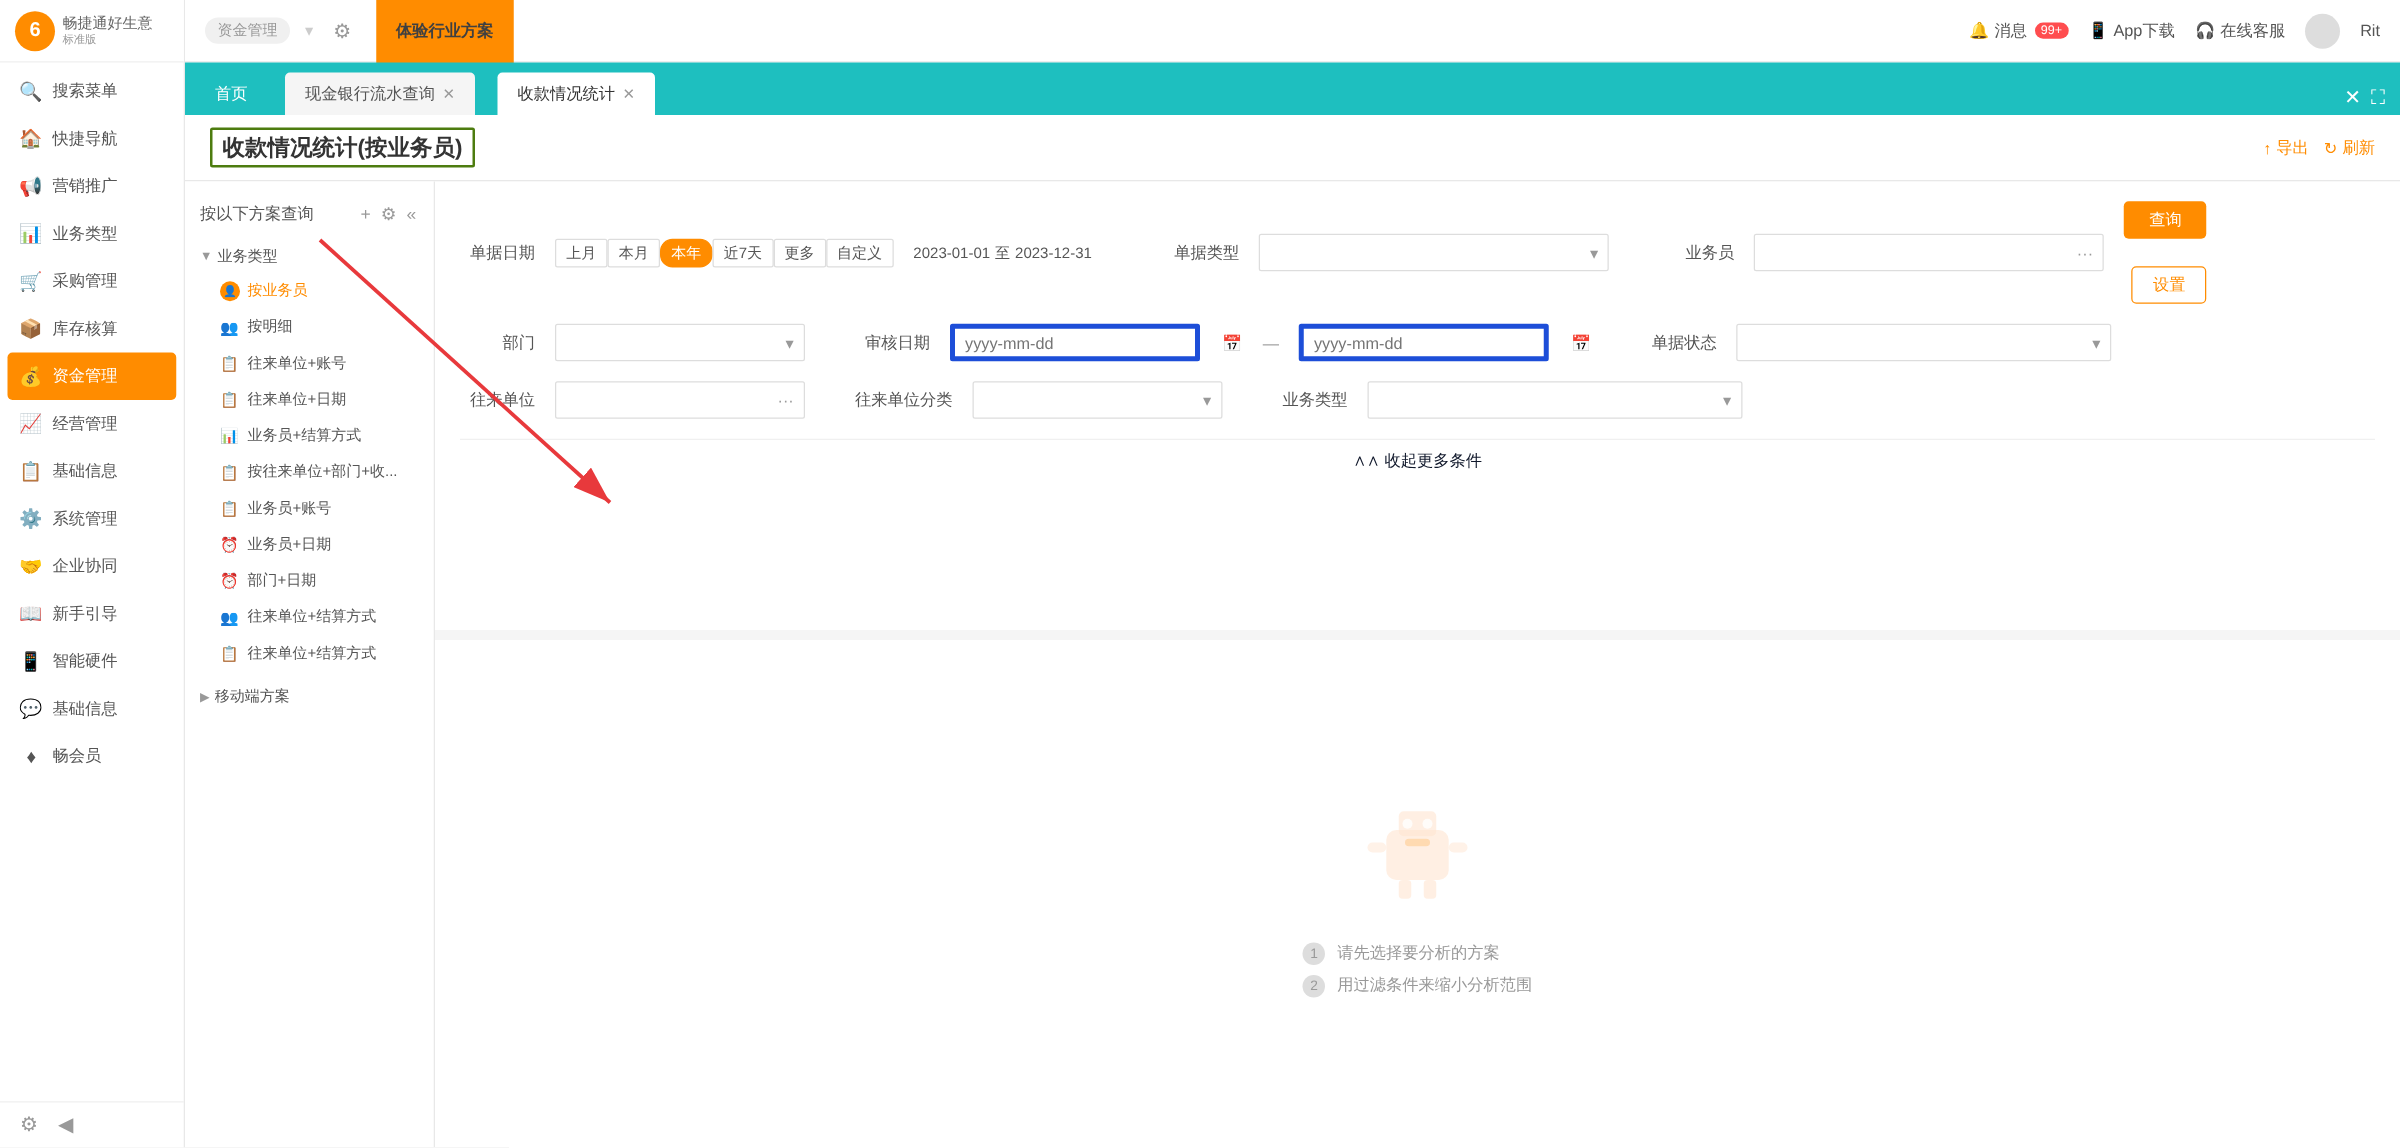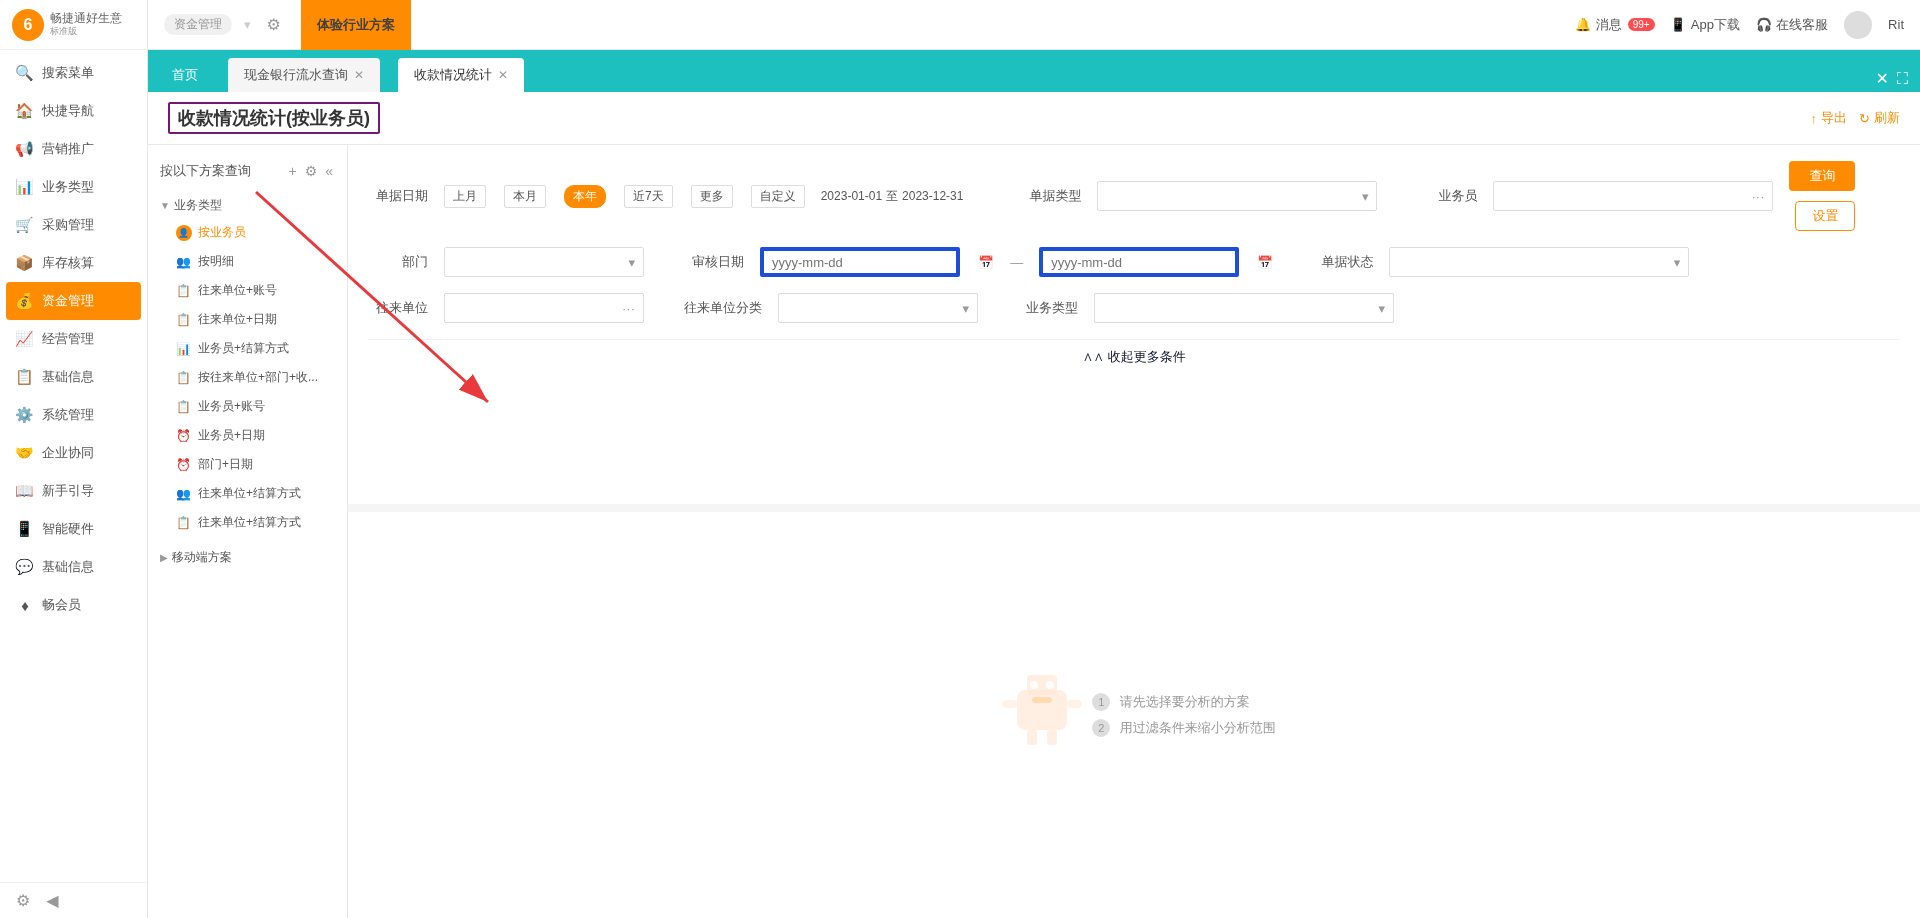--- a/index.html
+++ b/index.html
@@ -35,21 +35,21 @@
     .tabs { height: 42px; background: #1ebfbf; display: flex; align-items: flex-end; padding: 0 12px; gap: 18px; }
     .tab { padding: 8px 16px; background: #f5f5f5; color: #555; border-radius: 4px 4px 0 0; cursor: pointer; font-size: 13px; display: flex; align-items: center; gap: 6px; }
     .tab.active { background: #fff; color: #333; font-weight: 500; }
     .tab-home { background: transparent; color: #fff; font-size: 13px; padding: 8px 12px; }
     .tab-close { color: #999; font-size: 12px; cursor: pointer; }
     .tabs-end { margin-left: auto; display: flex; align-items: center; gap: 8px; padding-bottom: 4px; }
     .tab-btn { background: transparent; border: none; color: #fff; cursor: pointer; font-size: 16px; }
 
     
     .page-header { background: #fff; padding: 10px 20px; display: flex; align-items: center; border-bottom: 1px solid #e8e8e8; }
-    .page-title { font-size: 18px; font-weight: bold; color: #333; border: 2px solid #701a75; padding: 2px 8px; border-radius: 2px; }
+    .page-title { font-size: 18px; font-weight: bold; color: #333; border: 2px solid #4d7c0f; padding: 2px 8px; border-radius: 2px; }
     .page-actions { margin-left: auto; display: flex; gap: 12px; }
     .action-btn { background: transparent; border: none; color: #ff8c00; cursor: pointer; font-size: 13px; display: flex; align-items: center; gap: 4px; }
 
     
     .content-area { flex: 1; display: flex; overflow: hidden; }
 
     
     .scheme-panel { width: 200px; background: #fff; border-right: 1px solid #e8e8e8; overflow-y: auto; padding: 8px 0; flex-shrink: 0; }
     .scheme-panel-header { display: flex; align-items: center; padding: 8px 12px; font-size: 13px; color: #555; gap: 4px; }
     .scheme-panel-header-title { flex: 1; }
@@ -60,39 +60,39 @@
     .scheme-group-title .arrow { color: #999; font-size: 10px; }
     .scheme-item { display: flex; align-items: center; padding: 6px 12px 6px 28px; font-size: 12px; color: #555; cursor: pointer; gap: 6px; }
     .scheme-item.active { color: #ff8c00; }
     .scheme-item .item-icon { width: 16px; height: 16px; display: flex; align-items: center; justify-content: center; font-size: 12px; }
     .scheme-item .active-indicator { width: 16px; height: 16px; background: #ff8c00; border-radius: 50%; display: flex; align-items: center; justify-content: center; color: white; font-size: 9px; }
 
     
     .filter-panel { flex: 1; background: #fff; padding: 16px 20px; overflow-y: auto; }
     .filter-row { display: flex; align-items: center; gap: 16px; margin-bottom: 16px; flex-wrap: wrap; }
     .filter-label { color: #555; font-size: 13px; min-width: 60px; text-align: right; }
-    .filter-date-btns { display: flex; gap: 18px; }
+    .filter-date-btns { display: flex; gap: 0; }
     .date-btn { padding: 2px 8px; border: 1px solid #ddd; background: #fff; border-radius: 2px; font-size: 12px; color: #555; cursor: pointer; }
     .date-btn.active { background: #ff8c00; color: #fff; border-color: #ff8c00; border-radius: 10px; }
     .date-range { display: flex; align-items: center; gap: 4px; font-size: 12px; color: #555; }
     .filter-select { min-width: 200px; height: 30px; border: 1px solid #ddd; border-radius: 2px; padding: 0 8px; font-size: 13px; color: #555; background: #fff; display: flex; align-items: center; justify-content: space-between; cursor: pointer; }
     .filter-select-wide { min-width: 280px; }
     .filter-select .arrow { color: #999; }
     .filter-input { min-width: 140px; height: 30px; border: 4px solid #1d4ed8; border-radius: 2px; padding: 0 8px; font-size: 13px; color: #aaa; background: #fff; }
     .filter-dash { color: #999; }
     .filter-cal { color: #aaa; cursor: pointer; margin-left: 2px; }
     .filter-collapse { text-align: center; padding: 8px; color: #0f172a; font-size: 13px; cursor: pointer; border-top: 1px solid #f0f0f0; margin-top: 4px; }
 
     .query-btn { background: #ff8c00; color: #fff; border: none; border-radius: 4px; padding: 6px 20px; font-size: 13px; cursor: pointer; }
     .settings-btn { background: #fff; color: #ff8c00; border: 1px solid #ff8c00; border-radius: 4px; padding: 5px 16px; font-size: 13px; cursor: pointer; display: block; margin-top: 6px; }
 
-    .btn-group { display: flex; flex-direction: column; gap: 4px; align-items: flex-end; }
-
-    
-    .empty-state { flex: 1; display: flex; flex-direction: row; align-items: center; justify-content: center; padding: 40px; background: #fff; margin-top: 8px; }
+    .btn-group { display: flex; flex-direction: column; gap: 16px; align-items: flex-end; }
+
+    
+    .empty-state { flex: 1; display: flex; flex-direction: column; align-items: center; justify-content: center; padding: 40px; background: #fff; margin-top: 8px; }
     .empty-icon { width: 100px; height: 100px; opacity: 0.5; margin-bottom: 20px; }
     .empty-steps { color: #999; font-size: 13px; line-height: 2; }
     .step-num { display: inline-block; width: 18px; height: 18px; background: #ddd; border-radius: 50%; text-align: center; line-height: 18px; font-size: 11px; margin-right: 6px; }
 
     
     .page-wrapper { position: relative; flex: 1; display: flex; flex-direction: column; overflow: hidden; }
 
     
     .overlay-svg { position: absolute; top: 0; left: 0; width: 100%; height: 100%; pointer-events: none; z-index: 100; }
   </style>

